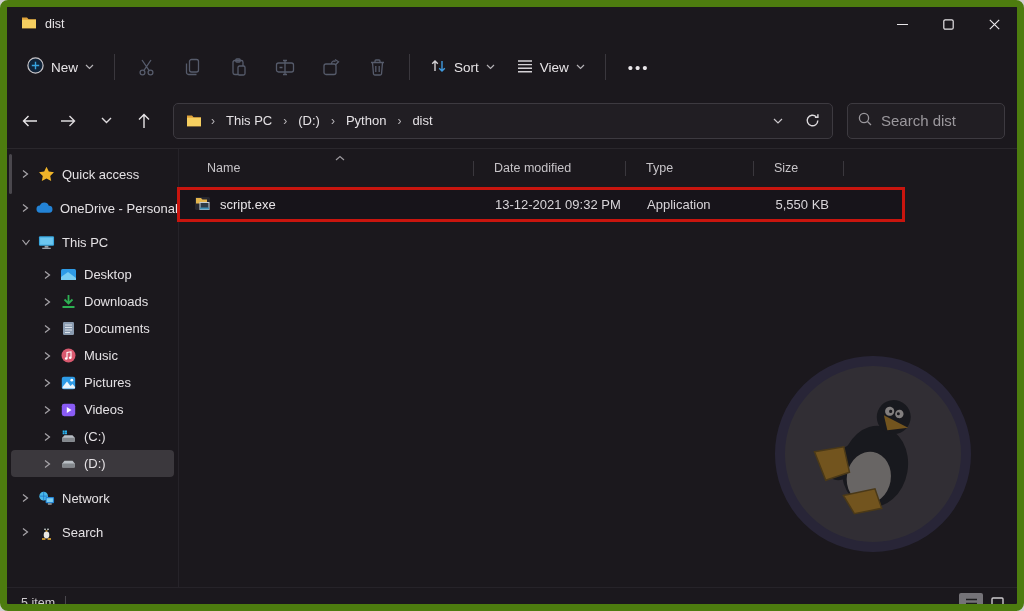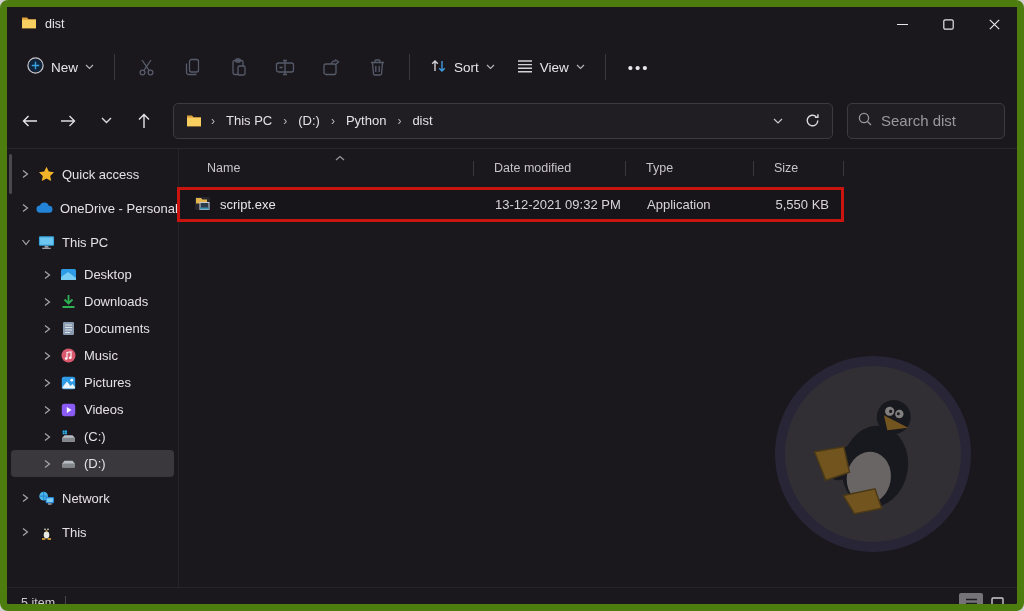--- a/index.html
+++ b/index.html
@@ -47,21 +47,21 @@
   
   .content { position:relative; flex:1; height:100%; }
   .watermark { position:absolute; left:589px; top:200px; opacity:.5; pointer-events:none; }
   .list-header { display:grid; grid-template-columns:287px 152px 128px 88px; height:30px; margin:4px 8px 0 8px;
                  align-items:center; font-size:12.5px; color:#c7c4c8; position:relative; }
   .hcell { padding-left:20px; position:relative; height:100%; display:flex; align-items:center; }
   .hcell .hsep { position:absolute; right:0; top:8px; height:15px; width:1px; background:#3a373d; }
   .hcell.size { justify-content:flex-start; }
   .hcell.size .hsep2 { position:absolute; right:-2px; top:8px; height:15px; width:1px; background:#3a373d; }
   .sort-caret { position:absolute; left:148px; top:-3px; }
-  .row-wrap { position:relative; margin:4px 0 0 -2px; width:667px; border:3px solid #c9150e; }
+  .row-wrap { position:relative; margin:4px 0 0 -2px; width:728px; border:3px solid #c9150e; }
   .file-row { display:grid; grid-template-columns:287px 152px 128px 88px; height:29px; align-items:center;
               font-size:13px; color:#e8e5e8; background:#17141a; padding-left:8px; }
   .cell-name { display:flex; align-items:center; gap:9px; padding-left:6px; }
   .cell { padding-left:20px; color:#d8d5d9; }
   .cell.size { text-align:right; padding-right:14px; color:#d8d5d9; }
   
   .statusbar { height:31px; display:flex; align-items:center; justify-content:space-between;
                padding:0 8px 0 14px; border-top:1px solid #262329; font-size:12.5px; color:#cdcacd; }
   .status-left { display:flex; align-items:center; gap:10px; }
   .status-sep { width:1px; height:14px; background:#4a474d; }
@@ -453,21 +453,21 @@
         <span class="sicon">
             <svg width="13" height="15" viewBox="0 0 13 15">
               <ellipse cx="6.5" cy="8" rx="4.6" ry="6" fill="#17191d"></ellipse>
               <ellipse cx="6.5" cy="10" rx="2.8" ry="3.4" fill="#e9e7e1"></ellipse>
               <circle cx="5" cy="4.2" r="0.8" fill="#fff"></circle>
               <circle cx="8" cy="4.2" r="0.8" fill="#fff"></circle>
               <path d="M5 5.5 h3 l-1.5 1.6 Z" fill="#f2b233"></path>
               <path d="M2 13.2 h3.4 v1.5 H2z M7.6 13.2 h3.4 v1.5 H7.6z" fill="#f2b233"></path>
             </svg>
           </span>
-        <span>This</span>
+        <span>Search</span>
       </div>
     </aside>
 
     <div class="content">
 
       <svg class="watermark" width="210" height="210" viewBox="-105 -105 210 210">
         <circle r="93" fill="#47454b" stroke="#353252" stroke-width="10"></circle>
         <g transform="rotate(10)">
           <ellipse cx="4" cy="12" rx="33" ry="41" fill="#171a1f"></ellipse>
           <path d="M-26 -4 C-40 6 -46 22 -38 30 C-30 36 -18 28 -12 16 Z" fill="#171a1f"></path>

